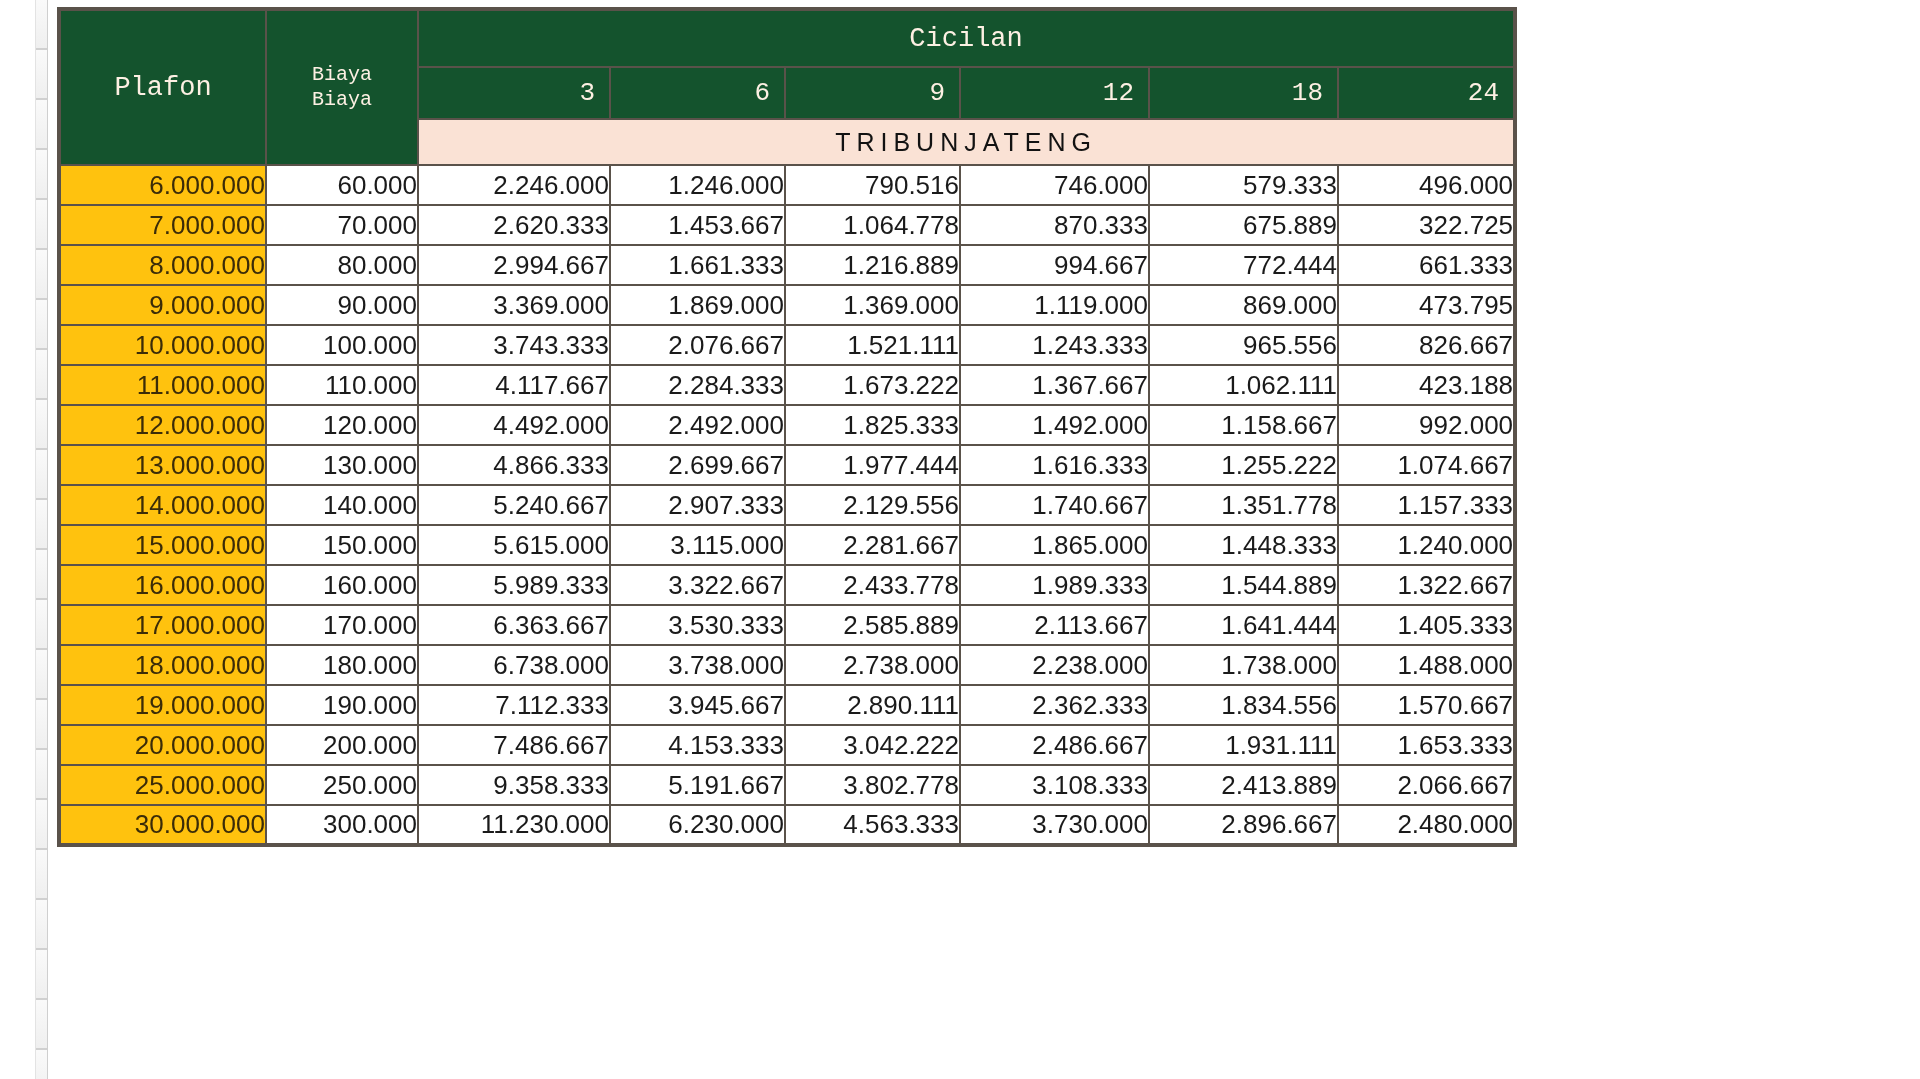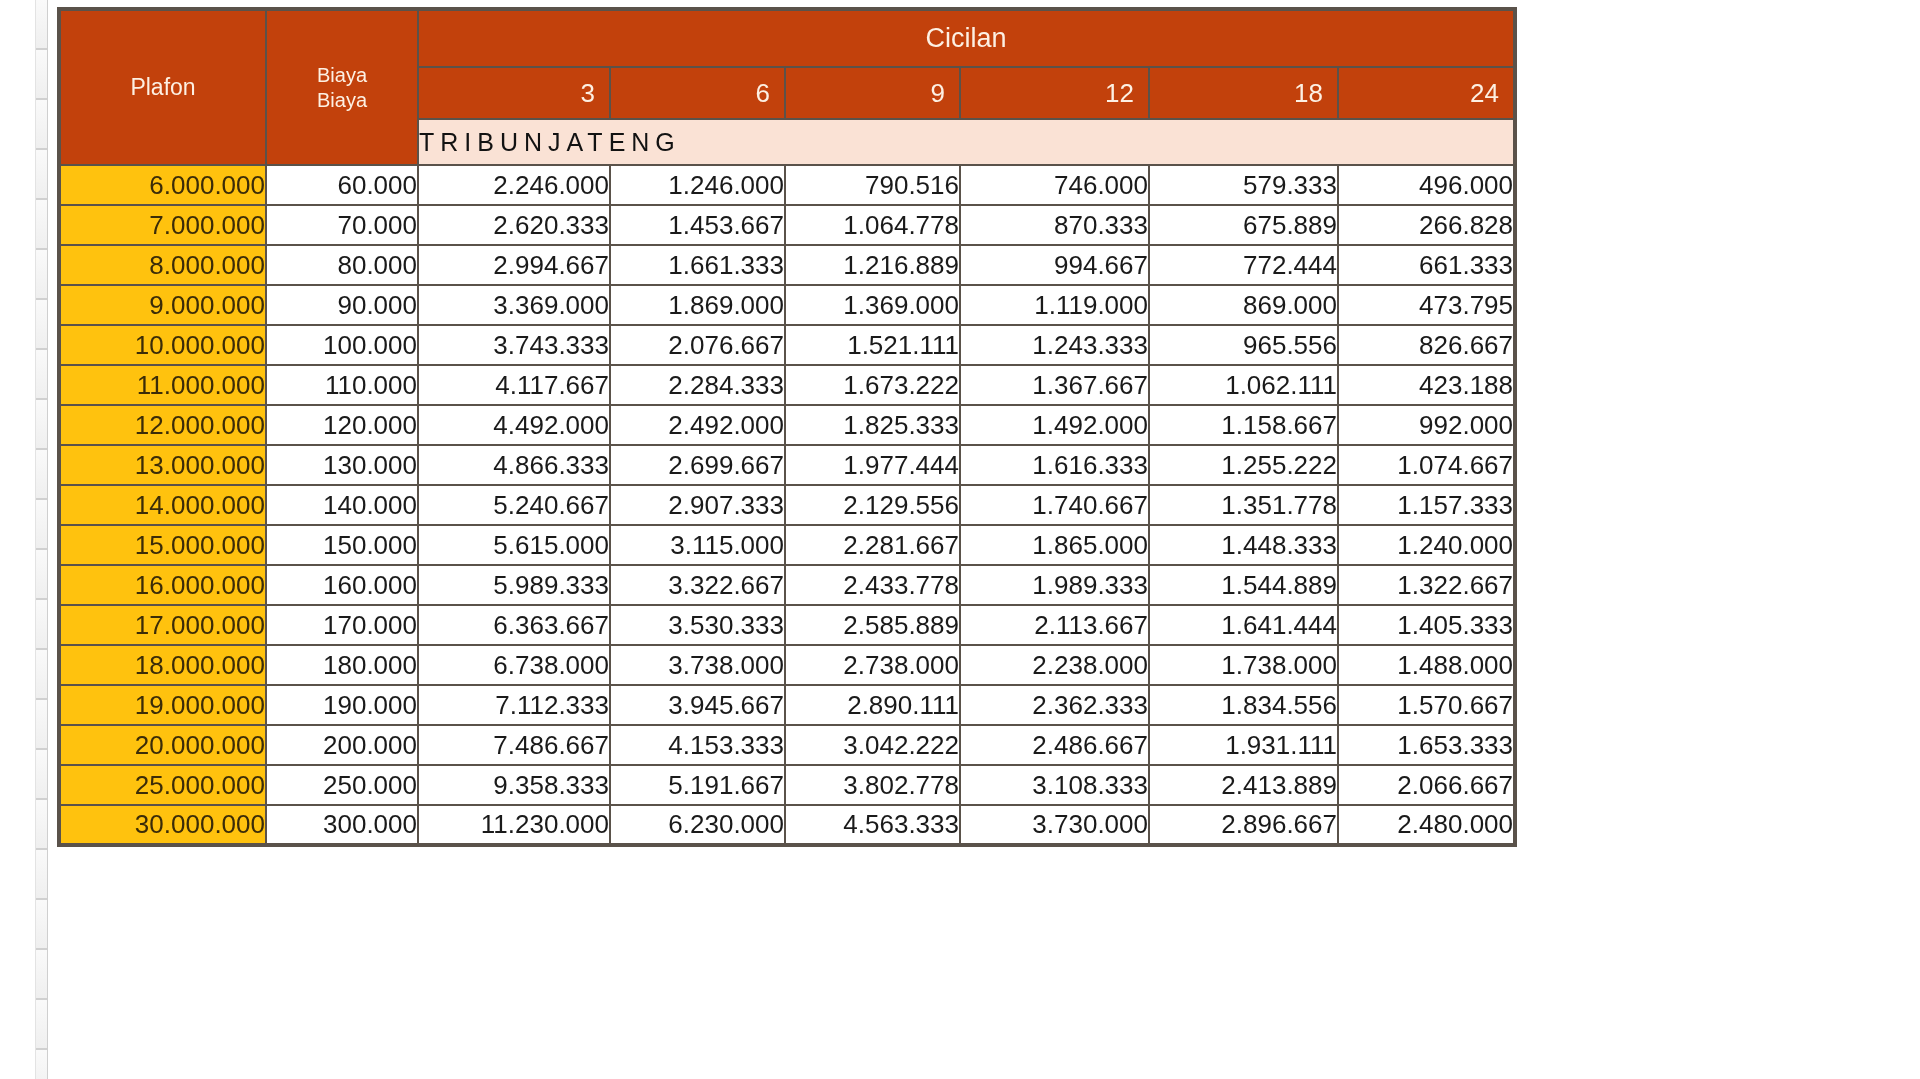--- a/index.html
+++ b/index.html
@@ -44,43 +44,44 @@
     border: 4px solid #5a524a;
   }
   table.pricing td, table.pricing th {
     border: 2px solid #5a524a;
     padding: 0;
     font-weight: normal;
   }
 
   
   .hd {
-    background: #c2410c;
+    background: #14532d;
     color: #FDF0E3;
     font-weight: bold;
     text-align: center;
     vertical-align: middle;
-  }
-  .hd.plafon { font-size: 23px; }
+    font-family: Liberation Mono, monospace;
+  }
+  .hd.plafon { font-size: 27px; }
   .hd.admin  { font-size: 20px; line-height: 1.22; }
   .hd.group  { font-size: 27px; height: 58px; }
   .hd.num {
     font-size: 26px;
     text-align: right;
     padding-right: 14px;
     height: 52px;
   }
 
   .brandrow td {
     background: #FAE2D5;
     color: #121212;
     font-weight: bold;
     font-size: 25px;
     letter-spacing: 6px;
-    text-align: left;
+    text-align: center;
     height: 46px;
     vertical-align: middle;
   }
 
   
   tbody tr { height: 40px; }
   td.plafon-cell {
     background: #FFC20E;
     color: #3b2c08;
     font-size: 26px;
@@ -170,21 +171,21 @@
           <td class="val">496.000</td>
         </tr>
         <tr>
           <td class="plafon-cell">7.000.000</td>
           <td class="val">70.000</td>
           <td class="val">2.620.333</td>
           <td class="val">1.453.667</td>
           <td class="val">1.064.778</td>
           <td class="val">870.333</td>
           <td class="val">675.889</td>
-          <td class="val">266.828</td>
+          <td class="val">322.725</td>
         </tr>
         <tr>
           <td class="plafon-cell">8.000.000</td>
           <td class="val">80.000</td>
           <td class="val">2.994.667</td>
           <td class="val">1.661.333</td>
           <td class="val">1.216.889</td>
           <td class="val">994.667</td>
           <td class="val">772.444</td>
           <td class="val">661.333</td>

